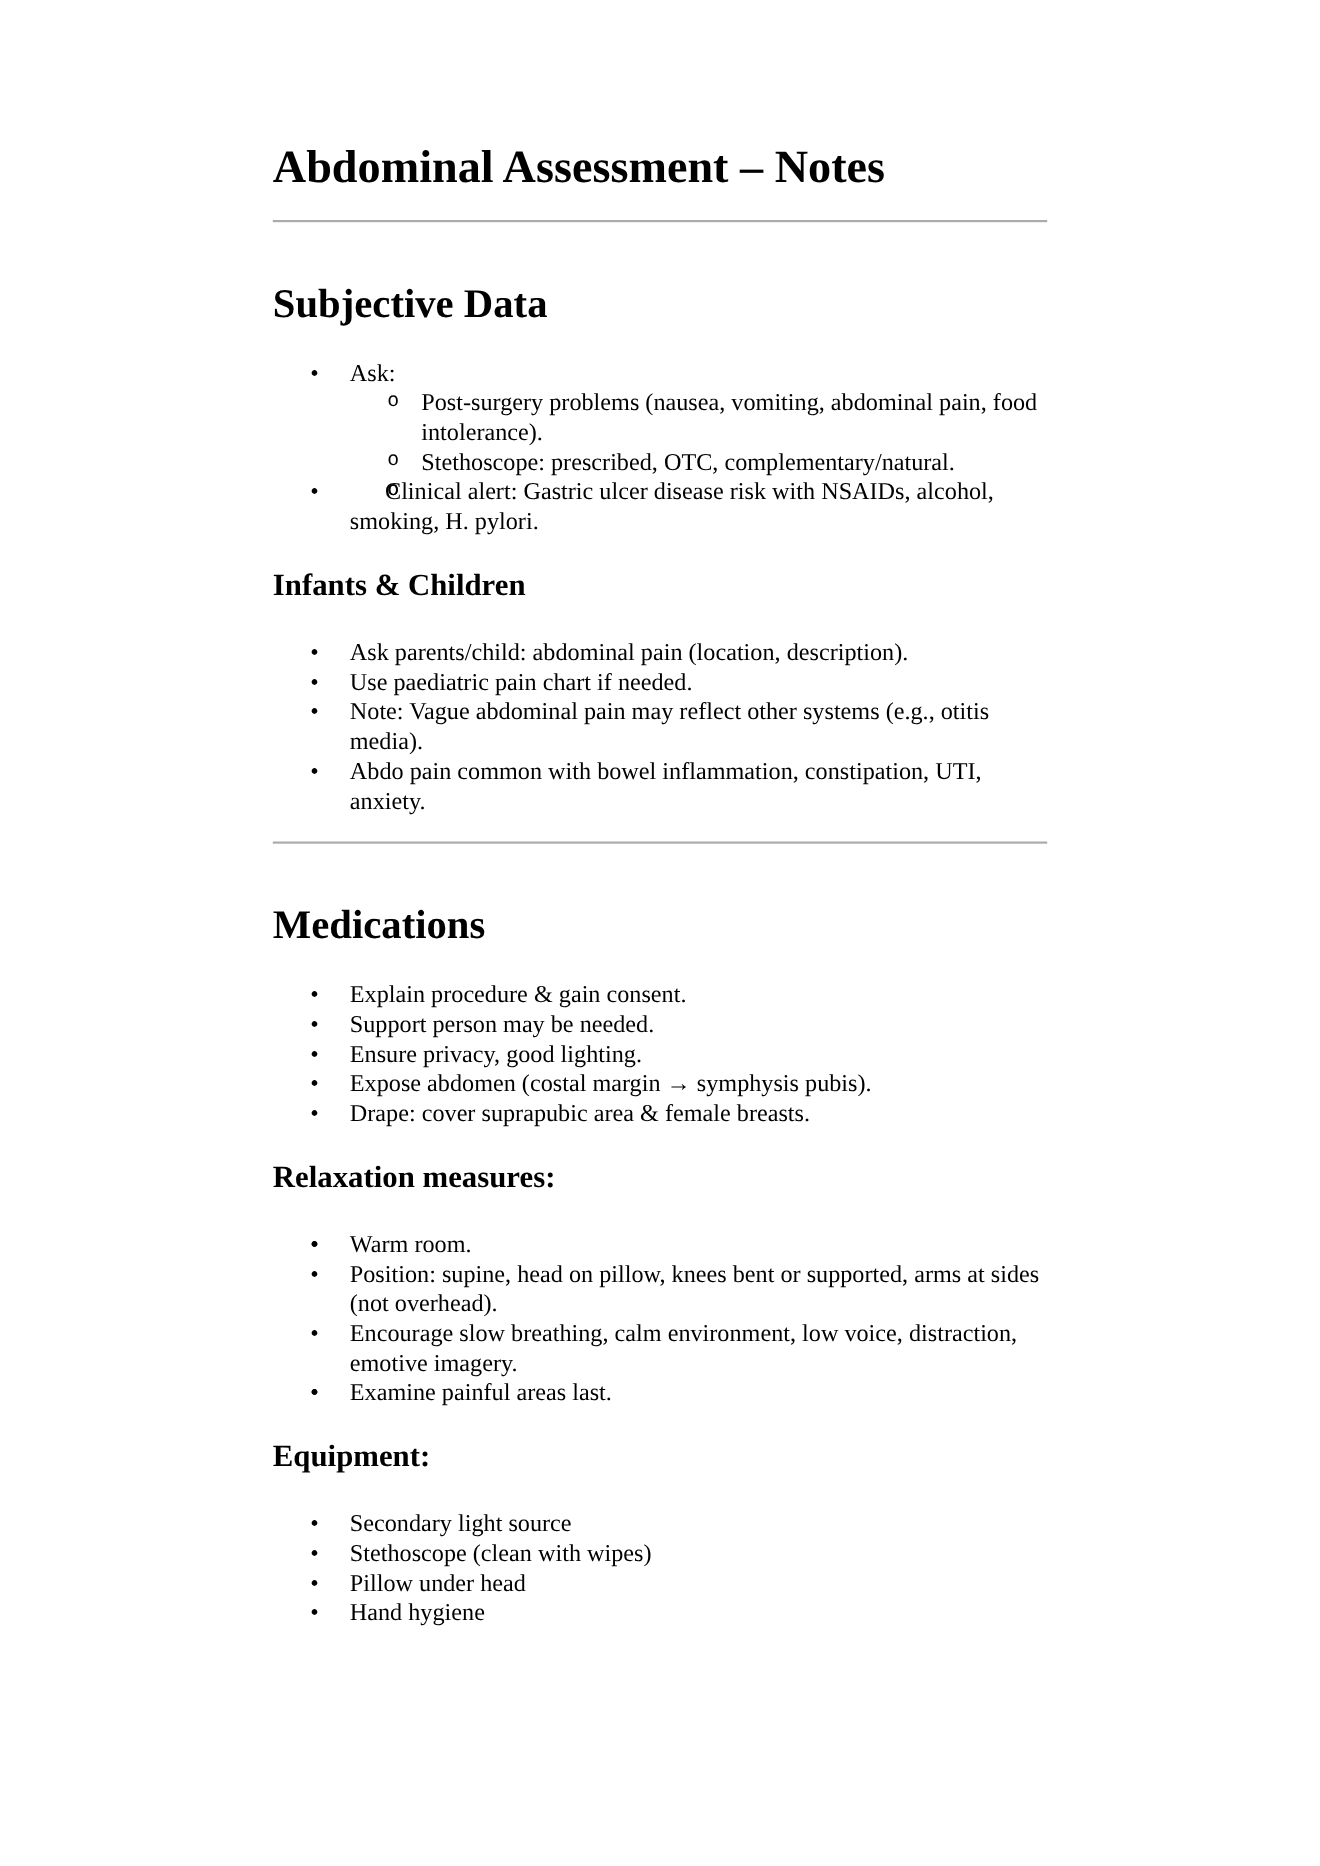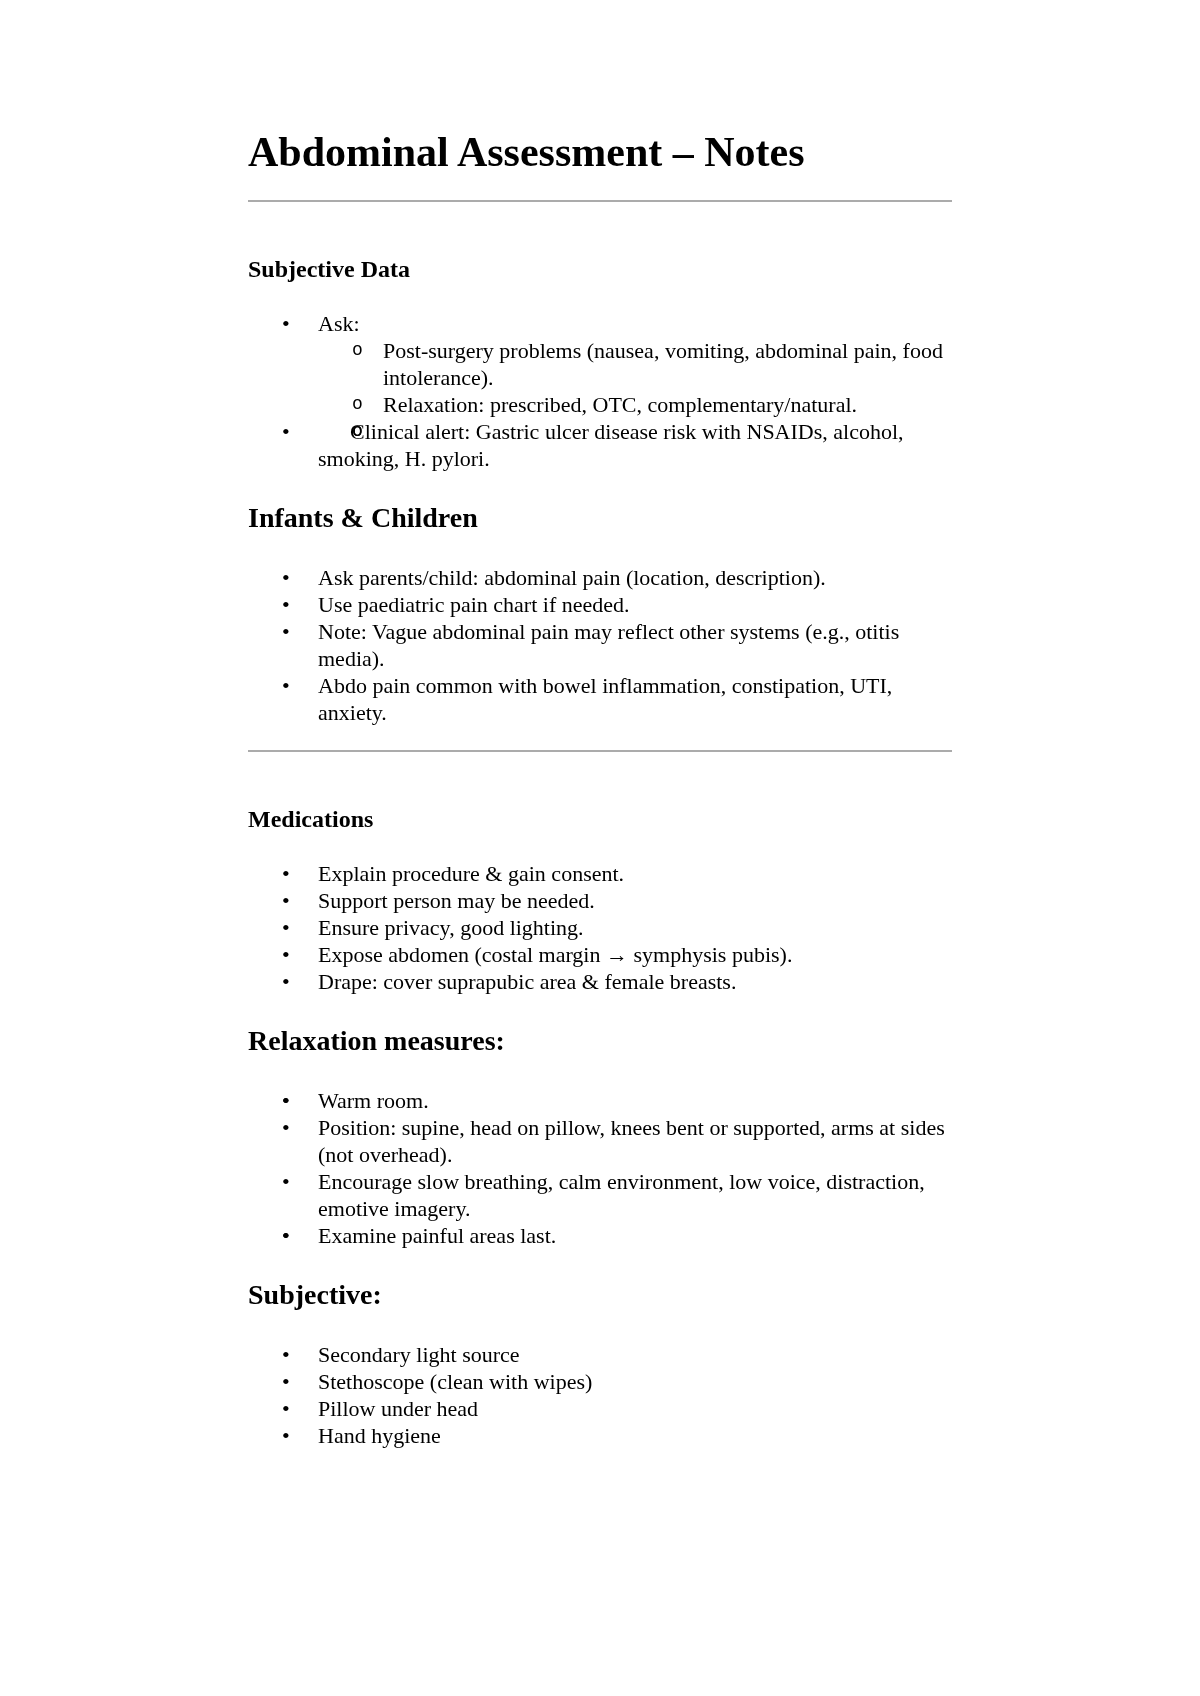--- a/index.html
+++ b/index.html
@@ -20,21 +20,21 @@
     line-height: 1.15;
     font-weight: 700;
     margin: 0 0 24px 0;
   }
   .rule {
     border: 0;
     border-top: 2px solid #ababab;
     margin: 24px 0 0 0;
   }
   h2 {
-    font-size: 24px;
+    font-size: 37px;
     line-height: 1.15;
     font-weight: 700;
     margin: 54px 0 26px 0;
   }
   h3 {
     font-size: 28px;
     line-height: 1.15;
     font-weight: 700;
     margin: 30px 0 30px 0;
   }
@@ -61,21 +61,21 @@
 </head>
 <body>
 
 <div class="page">
     <h1>Abdominal Assessment – Notes</h1>
     <div class="rule"></div>
     <h2>Subjective Data</h2>
     <ul class="list">
       <li class="l1"><span class="marker">•</span><span>Ask:</span></li>
       <li class="l2"><span class="marker">o</span><span>Post-surgery problems (nausea, vomiting, abdominal pain, food intolerance).</span></li>
-      <li class="l2"><span class="marker">o</span><span>Relaxation: prescribed, OTC, complementary/natural.</span></li>
+      <li class="l2"><span class="marker">o</span><span>Stethoscope: prescribed, OTC, complementary/natural.</span></li>
       <li class="l2"><span class="marker">o</span></li>
       <li class="l2"><span class="marker">o</span></li>
       <li class="l1"><span class="marker">•</span><span class="tab"></span><b>Clinical alert</b><span>: Gastric ulcer disease risk with </span><b>NSAIDs, alcohol, smoking, H. pylori</b><span>.</span></li>
     </ul>
     <h3>Infants &amp; Children</h3>
     <ul class="list">
       <li class="l1"><span class="marker">•</span><span>Ask parents/child: abdominal pain (location, description).</span></li>
       <li class="l1"><span class="marker">•</span><span>Use paediatric pain chart if needed.</span></li>
       <li class="l1"><span class="marker">•</span><b>Note</b><span>: Vague abdominal pain may reflect other systems (e.g., otitis media).</span></li>
       <li class="l1"><span class="marker">•</span><span>Abdo pain common with bowel inflammation, constipation, UTI, anxiety.</span></li>
@@ -91,20 +91,20 @@
     </ul>
     <h3>Relaxation measures:</h3>
     <ul class="list">
       <li class="l1"><span class="marker">•</span></li>
       <li class="l1"><span class="marker">•</span><span>Warm room.</span></li>
       <li class="l1"><span class="marker">•</span><span>Position: supine, head on pillow, knees bent or supported, arms at sides (not overhead).</span></li>
       <li class="l1"><span class="marker">•</span><span>Encourage slow breathing, calm environment, low voice, distraction, emotive imagery.</span></li>
       <li class="l1"><span class="marker">•</span></li>
       <li class="l1"><span class="marker">•</span><span>Examine painful areas last.</span></li>
     </ul>
-    <h3>Subjective:</h3>
+    <h3>Equipment:</h3>
     <ul class="list">
       <li class="l1"><span class="marker">•</span><span>Secondary light source</span></li>
       <li class="l1"><span class="marker">•</span><span>Stethoscope (clean with wipes)</span></li>
       <li class="l1"><span class="marker">•</span><span>Pillow under head</span></li>
       <li class="l1"><span class="marker">•</span><span>Hand hygiene</span></li>
     </ul>
   </div>
 
 </body></html>

